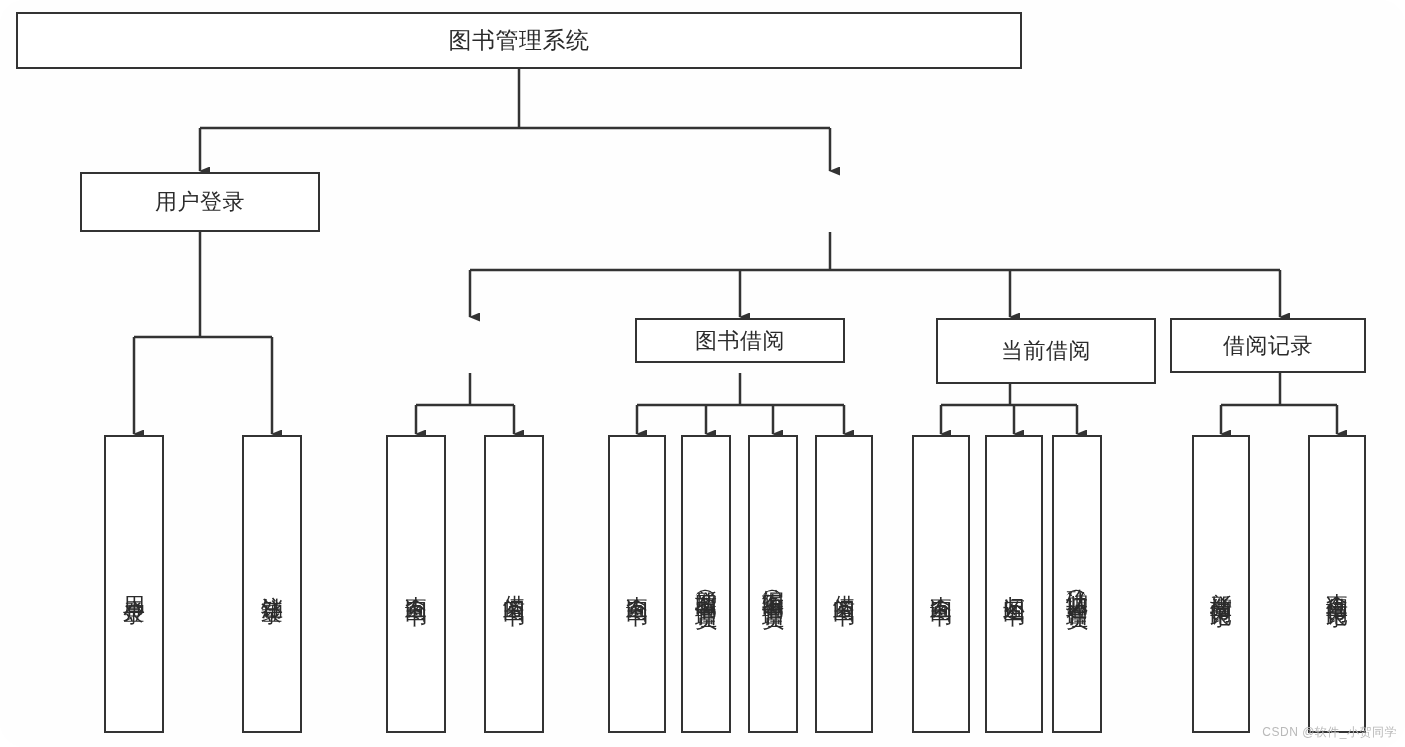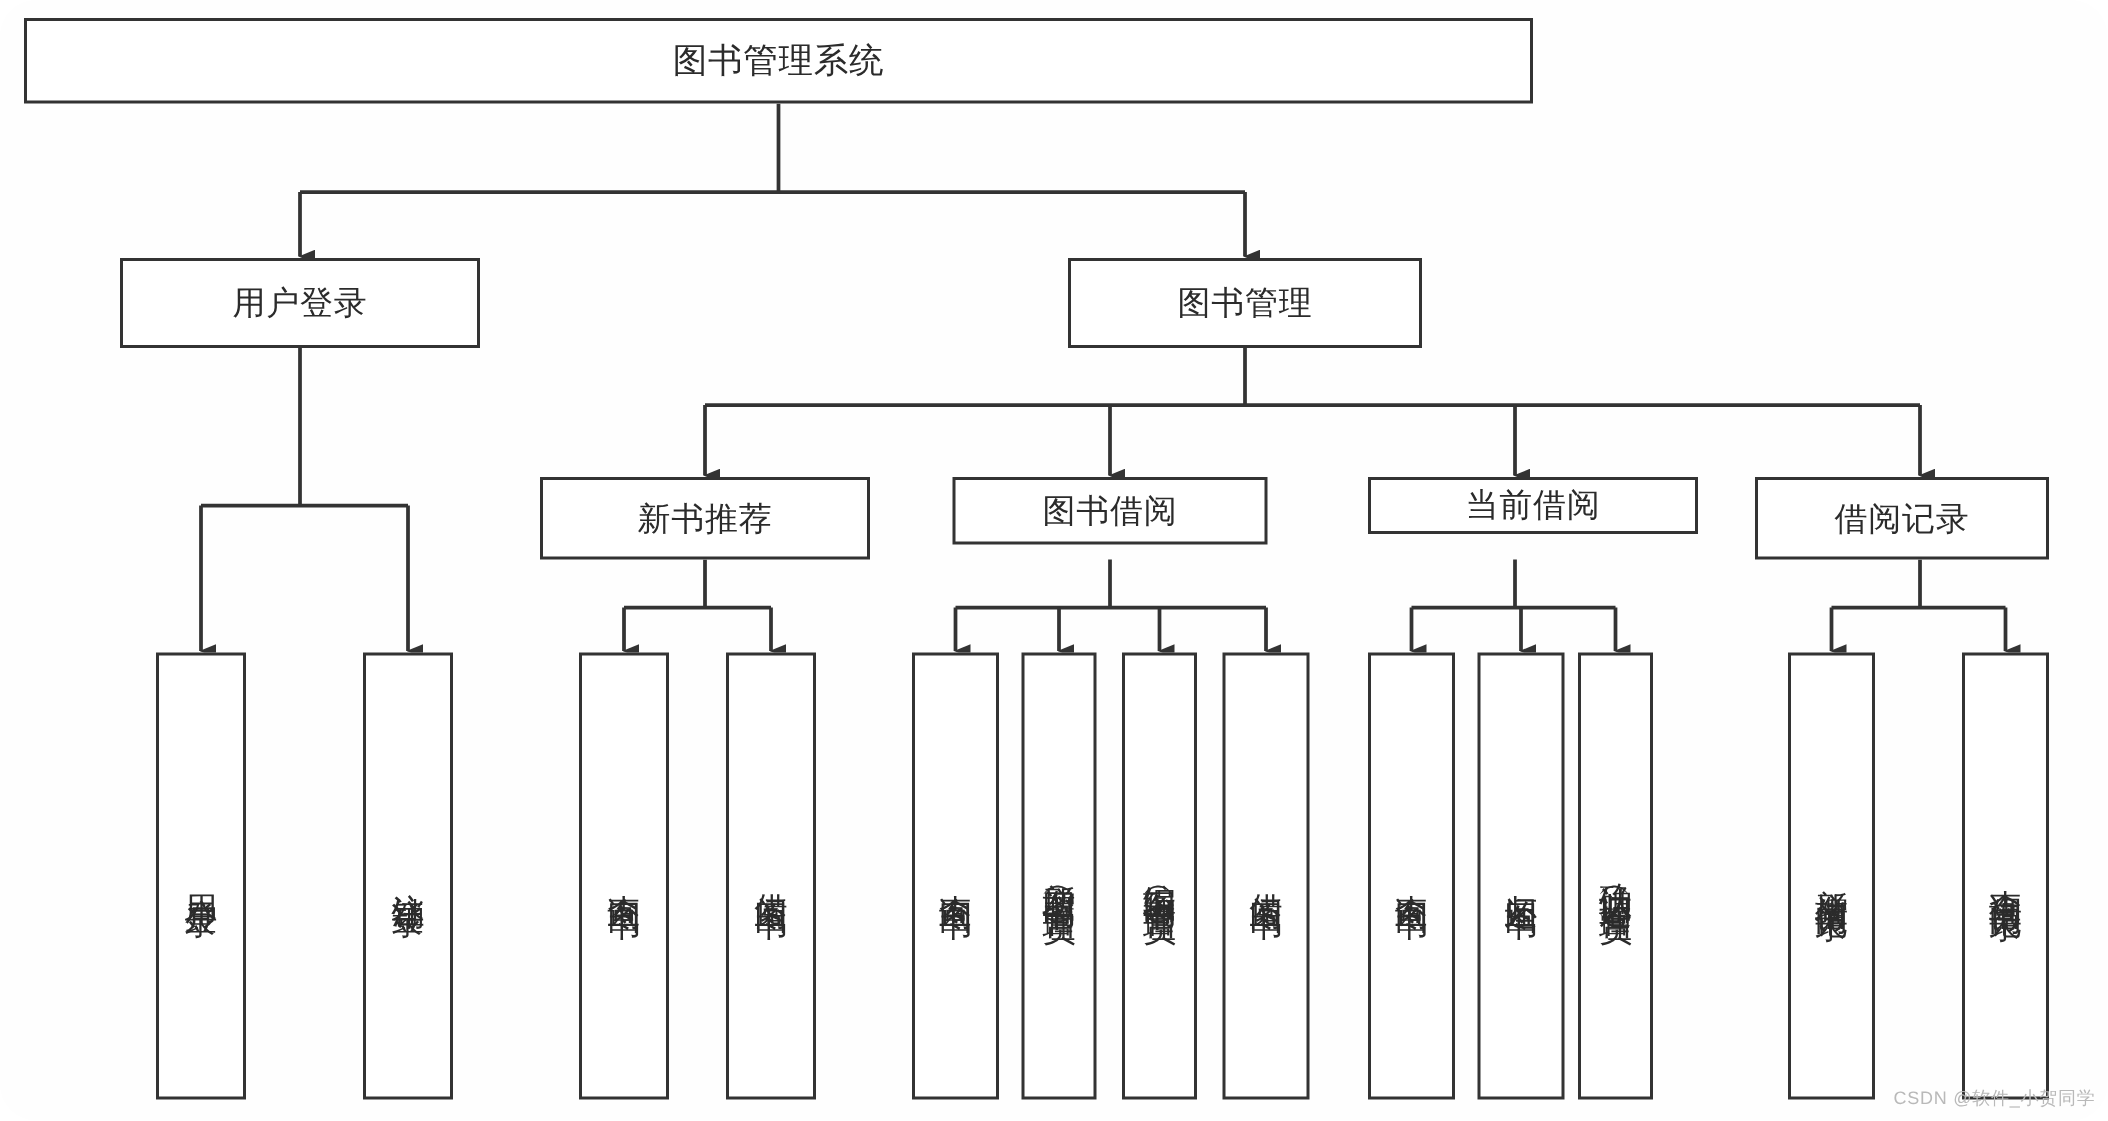--- a/index.html
+++ b/index.html
@@ -120,31 +120,25 @@
       </g>
   </svg>
 
   <div class="node root horizontal" style="left: 16px; top: 12px; width: 1006px; height: 57px;">
     <span class="node-label">图书管理系统</span>
   </div>
 
   <div class="node horizontal" style="left: 80px; top: 172px; width: 240px; height: 60px;">
     <span class="node-label">用户登录</span>
   </div>
-  <div class="node horizontal" style="left: 712px; top: 172px; width: 236px; height: 60px;">
-    <span class="node-label">图书管理</span>
-  </div>
 
-  <div class="node horizontal" style="left: 360px; top: 318px; width: 220px; height: 55px;">
-    <span class="node-label">新书推荐</span>
-  </div>
   <div class="node horizontal" style="left: 635px; top: 318px; width: 210px; height: 45px;">
     <span class="node-label">图书借阅</span>
   </div>
-  <div class="node horizontal" style="left: 912px; top: 318px; width: 220px; height: 38px;">
+  <div class="node horizontal" style="left: 936px; top: 318px; width: 220px; height: 66px;">
     <span class="node-label">当前借阅</span>
   </div>
   <div class="node horizontal" style="left: 1170px; top: 318px; width: 196px; height: 55px;">
     <span class="node-label">借阅记录</span>
   </div>
 
   <div class="node vertical" style="left: 104px; top: 435px; width: 60px; height: 298px;">
     <span class="node-label">用户登录</span>
   </div>
   <div class="node vertical" style="left: 242px; top: 435px; width: 60px; height: 298px;">

